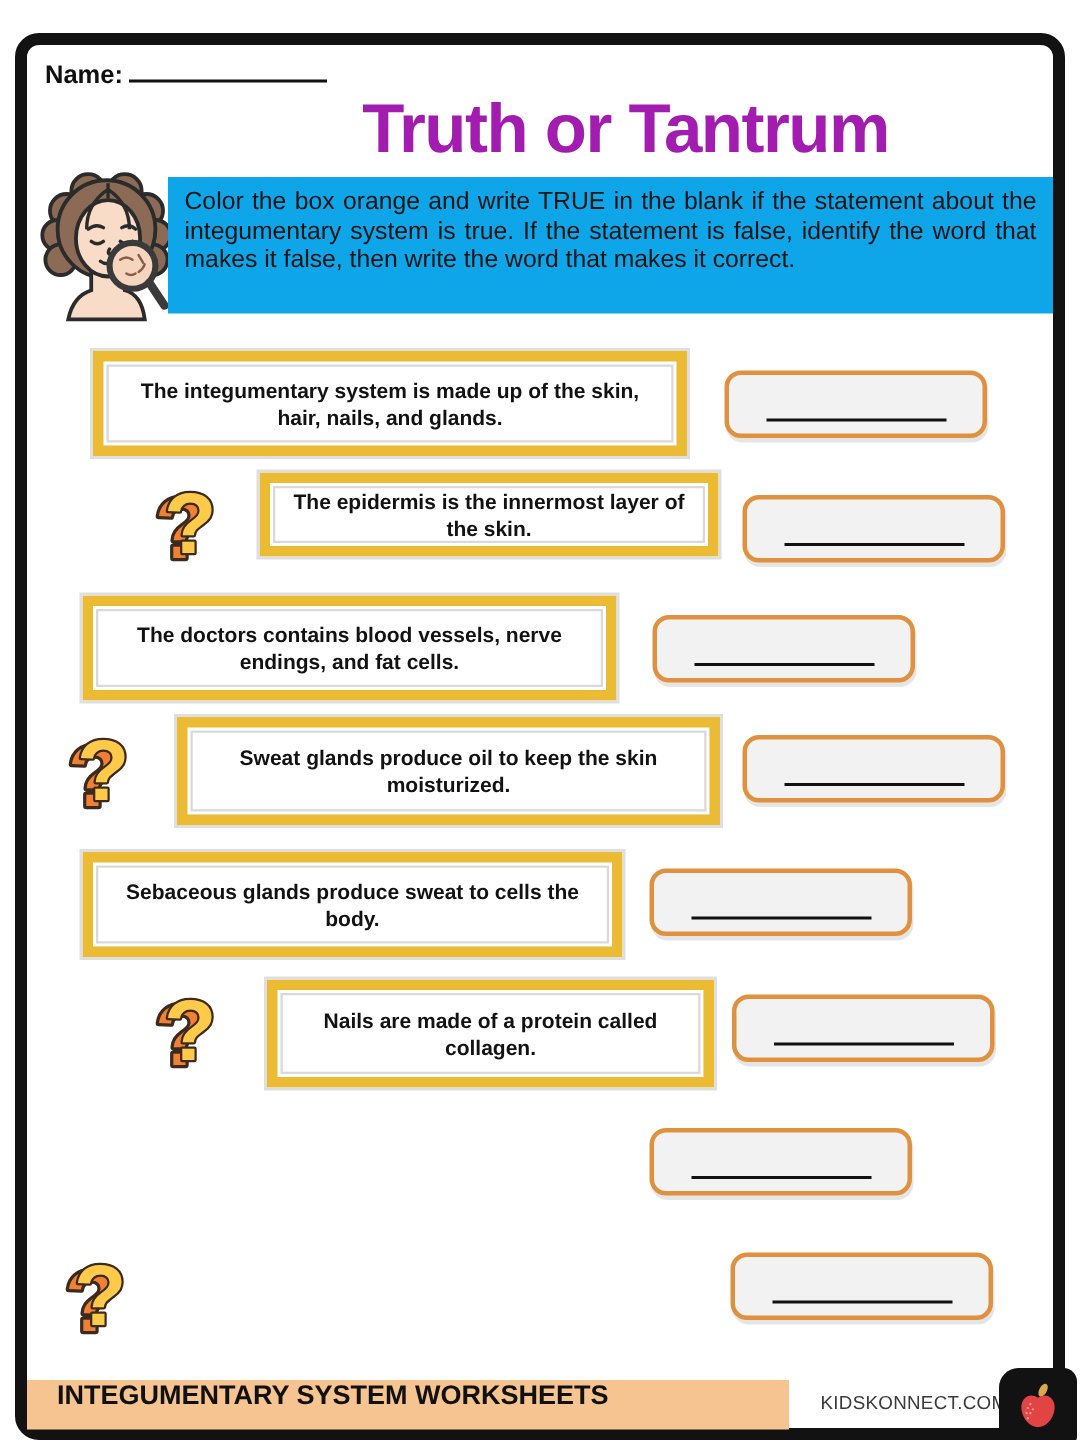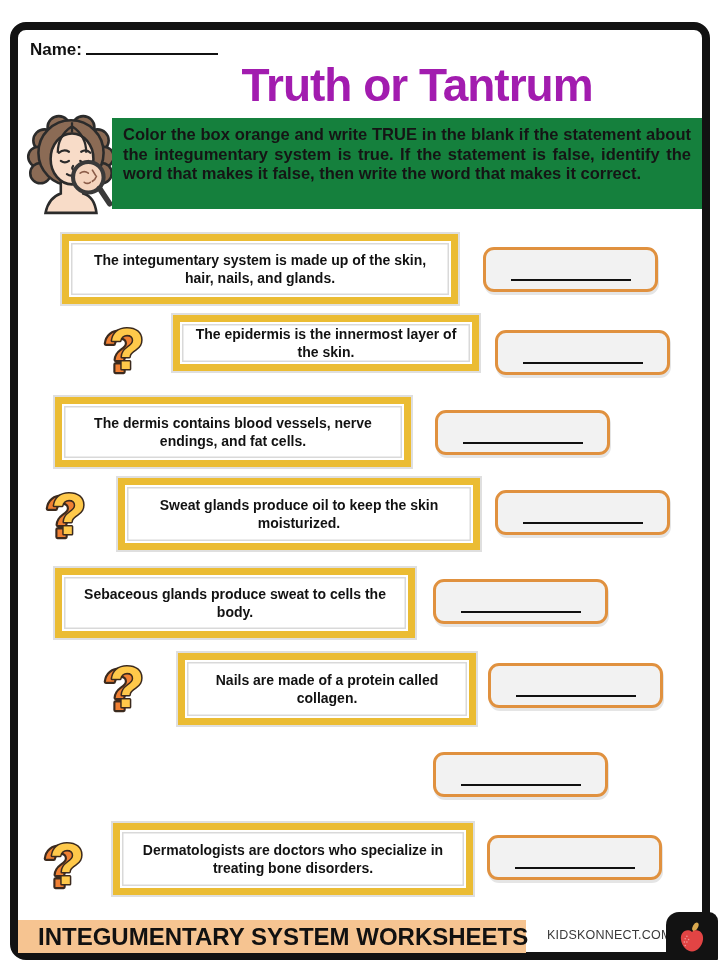--- a/index.html
+++ b/index.html
@@ -11,22 +11,22 @@
 
   .name-row { position:absolute; left:30px; top:27px; font-size:17px; font-weight:bold; color:#111; }
   .name-line { display:inline-block; width:132px; border-bottom:2px solid #111; height:16px; margin-left:4px; }
 
   .title { position:absolute; left:130px; right:16px; top:46px; text-align:center;
            font-size:46px; font-weight:bold; letter-spacing:-1px; color:#a21caf; }
 
   .mascot { position:absolute; left:24px; top:98px; width:94px; height:110px; }
 
   .instructions { position:absolute; left:112px; top:106px; width:590px; height:91px;
-                  background:#15803d; padding:7px 11px 6px 11px;
-                  font-size:16.5px; font-weight:bold; line-height:19.5px;
+                  background:#0ea5e9; padding:7px 11px 6px 11px;
+                  font-size:16.5px; font-weight:normal; line-height:19.5px;
                   text-align:justify; color:#151515; }
 
   .stmt { position:absolute; border:7px solid #EBBC33; outline:2.5px solid #DFDFDF;
           background:#fff; box-shadow: inset 0 0 0 2px #fff, inset 0 0 0 3.5px #D9D9D9;
           display:flex; align-items:center; justify-content:center; }
   .stmt p { text-align:center; font-size:14px; font-weight:bold; line-height:1.3;
             color:#121212; padding:0 12px; }
 
   .stmt-r1{left:62px; top:222px; width:396px; height:70px;}
   .stmt-r2{left:173px;top:303px; width:306px; height:56px;}
@@ -45,22 +45,22 @@
          border:3px solid #E0913F; border-radius:11px;
          box-shadow:1px 3px 0 rgba(0,0,0,0.10); }
   .ans .line { position:absolute; left:50%; transform:translateX(-50%); bottom:8px;
                width:120px; border-bottom:2.5px solid #111; }
   .ans-r1{left:483px;top:235px;} .ans-r2{left:495px;top:318px;}
   .ans-r3{left:435px;top:398px;} .ans-r4{left:495px;top:478px;}
   .ans-r5{left:433px;top:567px;} .ans-r6{left:488px;top:651px;}
   .ans-r7{left:433px;top:740px;} .ans-r8{left:487px;top:823px;}
 
   .footer-band { position:absolute; left:18px; top:908px; width:508px; height:33px;
-                 background:#F6C491; display:flex; align-items:center; padding-left:20px;
-                 font-size:24px; font-weight:bold; color:#111; white-space:nowrap; }
+                 background:#F6C491; display:flex; align-items:flex-start; padding-left:20px;
+                 font-size:18px; font-weight:bold; color:#111; white-space:nowrap; }
   .footer-site { position:absolute; left:547px; top:916px; width:108px; text-align:center;
                  font-size:12.5px; color:#3a3a3a; letter-spacing:0.2px; }
   .apple-tile { position:absolute; left:666px; top:900px; width:52px; height:50px;
                 background:#121212; border-radius:13px 9px 4px 4px;
                 display:flex; align-items:center; justify-content:center; z-index:5; }
   .apple-tile svg { width:34px; height:34px; }
 
   .defs { position:absolute; width:0; height:0; overflow:hidden; }
 </style>
 </head>
@@ -147,21 +147,21 @@
       <use href="#qmark"></use>
     </svg>
   <div class="stmt stmt-r2">
     <p>The epidermis is the innermost layer of the skin.</p>
   </div>
   <div class="ans ans-r2">
       <div class="line"></div>
     </div>
 
   <div class="stmt stmt-r3">
-    <p>The dermis contains blood vessels, nerve endings, and fat cells.</p>
+    <p>The doctors contains blood vessels, nerve endings, and fat cells.</p>
   </div>
   <div class="ans ans-r3">
       <div class="line"></div>
     </div>
 
   <svg class="qicon qi-r4">
       <use href="#qmark"></use>
     </svg>
   <div class="stmt stmt-r4">
     <p>Sweat glands produce oil to keep the skin moisturized.</p>
@@ -187,23 +187,20 @@
       <div class="line"></div>
     </div>
 
   <div class="ans ans-r7">
       <div class="line"></div>
     </div>
 
   <svg class="qicon qi-r8">
       <use href="#qmark"></use>
     </svg>
-  <div class="stmt stmt-r8">
-    <p>Dermatologists are doctors who specialize in treating bone disorders.</p>
-  </div>
   <div class="ans ans-r8">
       <div class="line"></div>
     </div>
 
   <div class="footer-band">
     <span>INTEGUMENTARY SYSTEM WORKSHEETS</span>
   </div>
   <div class="footer-site">KIDSKONNECT.COM</div>
   <div class="apple-tile">
     <svg>

